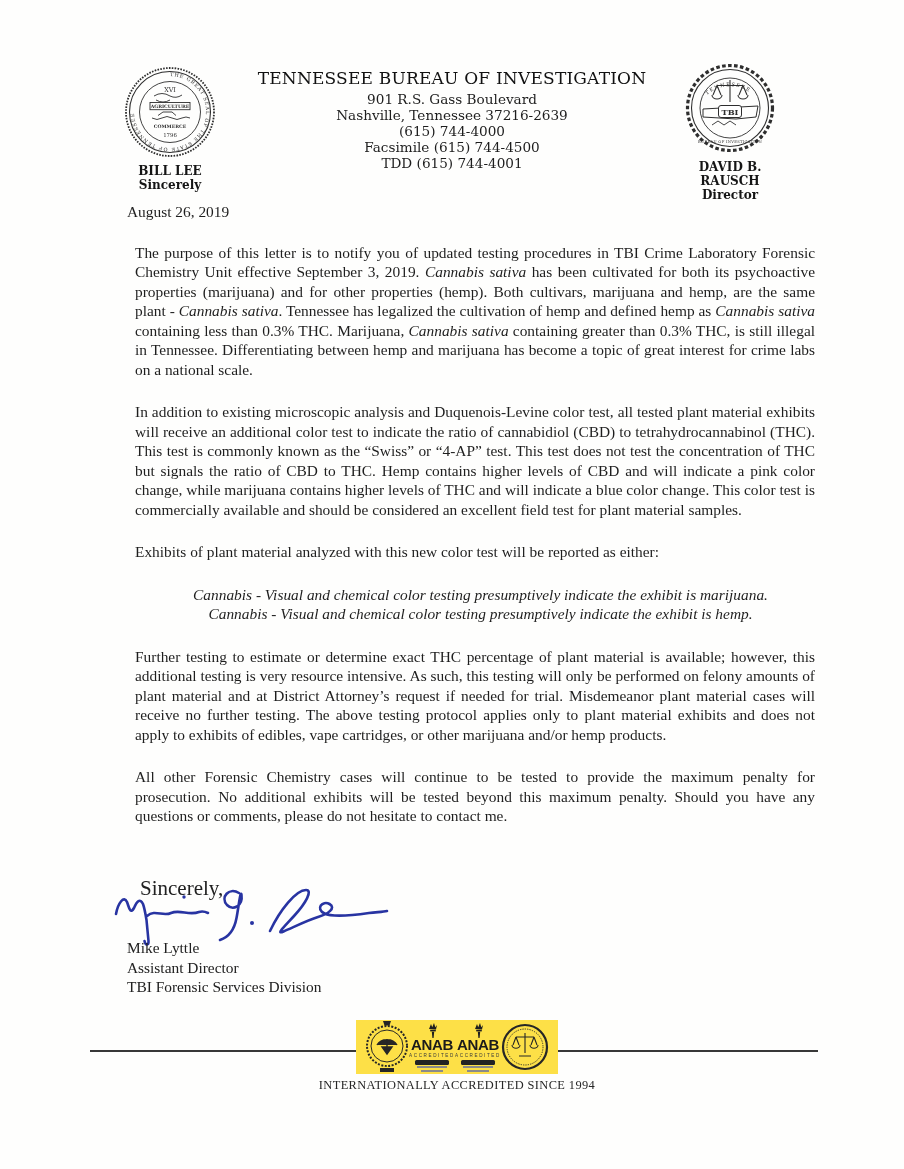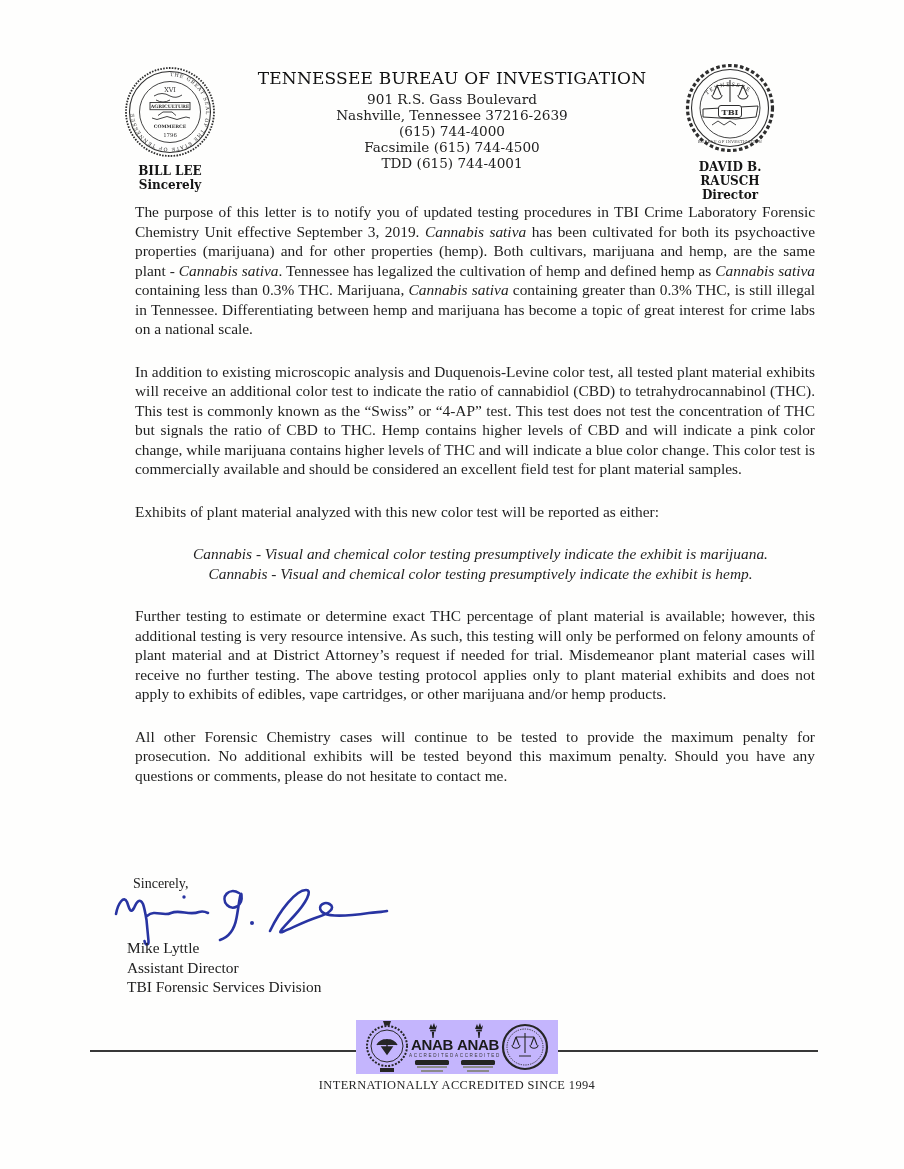--- a/index.html
+++ b/index.html
@@ -19,28 +19,28 @@
   .seal-caption { margin-top:2px; font-size:12px; font-weight:bold; line-height:14px; color:#151515; }
   
   .letter-body { position:absolute; left:127px; width:688px; top:202px;
                  font-size:15.4px; line-height:19.5px; text-align:justify; color:#1e1e1e; }
   .date-line   { margin:0 0 21px 0; text-align:left; }
   .letter-body p { margin:0 0 23px 8px; }
   .report-group { margin-bottom:23px; }
   .report-intro { margin:0; text-align:left; }
   .report-line  { padding-left:19px; font-style:italic; text-align:center; }
   
-  .closing   { position:absolute; left:133px; top:876px; font-size:14px;text-align:right; }
+  .closing   { position:absolute; left:140px; top:876px; font-size:21px;text-align:right; }
   .sig-svg   { position:absolute; left:110px; top:882px; }
   .signer    { position:absolute; left:127px; top:938px; font-size:15.4px; line-height:19.5px; }
   
   .footer-rule { position:absolute; left:90px; width:728px; top:1050px; height:0;
                  border-top:2px solid #383838; }
   .footer-cluster { position:absolute; left:307px; top:1020px; width:300px; text-align:center; }
-  .logo-row { display:inline-flex; align-items:center; background:#c4b5fd; padding:0 9px;justify-content:flex-end; }
+  .logo-row { display:inline-flex; align-items:center; background:#fde047; padding:0 9px;justify-content:flex-end; }
   .anab { display:flex; flex-direction:column; align-items:center; width:46px; }
   .anab-word { font-family:"Liberation Sans", sans-serif; font-weight:bold; font-size:15px;
                letter-spacing:-0.3px; color:#1b1b1b; line-height:14px; }
   .anab-sub  { font-family:"Liberation Sans", sans-serif; font-size:4.6px; letter-spacing:1.6px;
                color:#3a3a3a; margin-top:1px; }
   .anab-bar  { width:34px; height:5px; background:#232323; border-radius:1.5px; margin-top:2px; }
   .tiny-line { height:2px; background:#8a8a8a; margin-top:1.5px; }
   .t1 { width:30px; } .t2 { width:22px; }
   .accred-caption { font-size:12.4px; letter-spacing:0.4px; color:#262626; 
                     font-family:"Liberation Serif", serif; white-space:nowrap; }
@@ -105,20 +105,21 @@
       <path d="M28 63 l6 -4 6 4 6 -4 6 4" stroke="#2e2e2e" stroke-width="0.9" fill="none"></path>
       <text x="46" y="81" text-anchor="middle" font-size="3.7" letter-spacing="0.3" fill="#2e2e2e" font-family="'DejaVu Serif',serif">BUREAU OF INVESTIGATION</text>
     </svg>
     <div class="seal-caption">
       <div>DAVID B. RAUSCH</div>
       <div>Director</div>
     </div>
   </div>
 
   <div class="letter-body">
+    <div class="date-line">August 26, 2019</div>
     <p><span>The purpose of this letter is to notify you of updated testing procedures in TBI Crime Laboratory Forensic Chemistry Unit effective September 3, 2019. </span><em>Cannabis sativa</em><span> has been cultivated for both its psychoactive properties (marijuana) and for other properties (hemp). Both cultivars, marijuana and hemp, are the same plant - </span><em>Cannabis sativa</em><span>. Tennessee has legalized the cultivation of hemp and defined hemp as </span><em>Cannabis sativa</em><span> containing less than 0.3% THC. Marijuana, </span><em>Cannabis sativa</em><span> containing greater than 0.3% THC, is still illegal in Tennessee. Differentiating between hemp and marijuana has become a topic of great interest for crime labs on a national scale.</span></p>
     <p><span>In addition to existing microscopic analysis and Duquenois-Levine color test, all tested plant material exhibits will receive an additional color test to indicate the ratio of cannabidiol (CBD) to tetrahydrocannabinol (THC).  This test is commonly known as the “Swiss” or “4-AP” test. This test does not test the concentration of THC but signals the ratio of CBD to THC. Hemp contains higher levels of CBD and will indicate a pink color change, while marijuana contains higher levels of THC and will indicate a blue color change. This color test is commercially available and should be considered an excellent field test for plant material samples.</span></p>
     <div class="report-group">
       <p class="report-intro">Exhibits of plant material analyzed with this new color test will be reported as either:</p>
       <div class="report-line">Cannabis - Visual and chemical color testing presumptively indicate the exhibit is marijuana.</div>
       <div class="report-line">Cannabis - Visual and chemical color testing presumptively indicate the exhibit is hemp.</div>
     </div>
     <p><span>Further testing to estimate or determine exact THC percentage of plant material is available; however, this additional testing is very resource intensive. As such, this testing will only be performed on felony amounts of plant material and at District Attorney’s request if needed for trial. Misdemeanor plant material cases will receive no further testing. The above testing protocol applies only to plant material exhibits and does not apply to exhibits of edibles, vape cartridges, or other marijuana and/or hemp products.</span></p>
     <p><span>All other Forensic Chemistry cases will continue to be tested to provide the maximum penalty for prosecution. No additional exhibits will be tested beyond this maximum penalty. Should you have any questions or comments, please do not hesitate to contact me.</span></p>
   </div>

